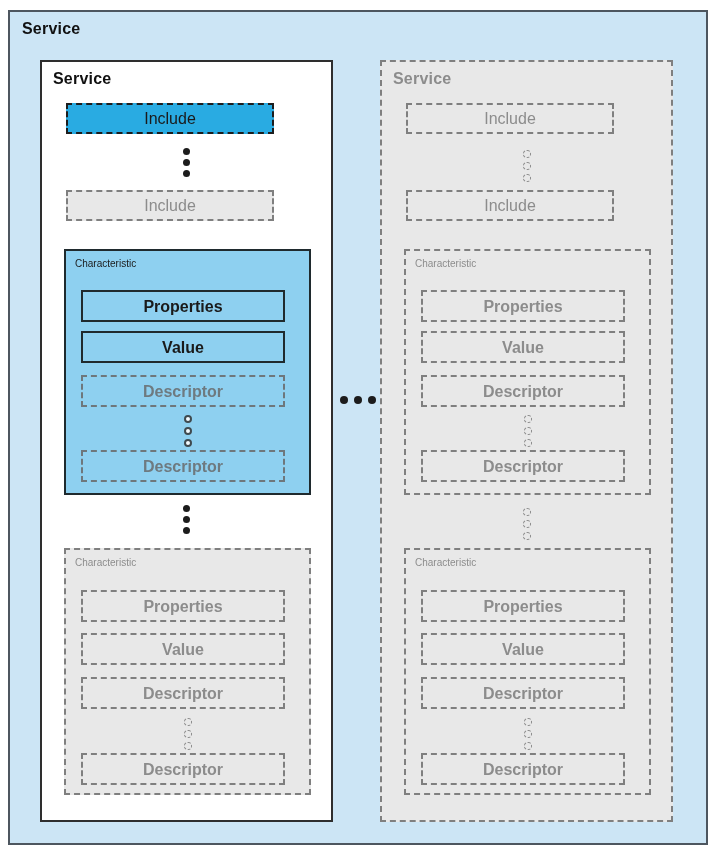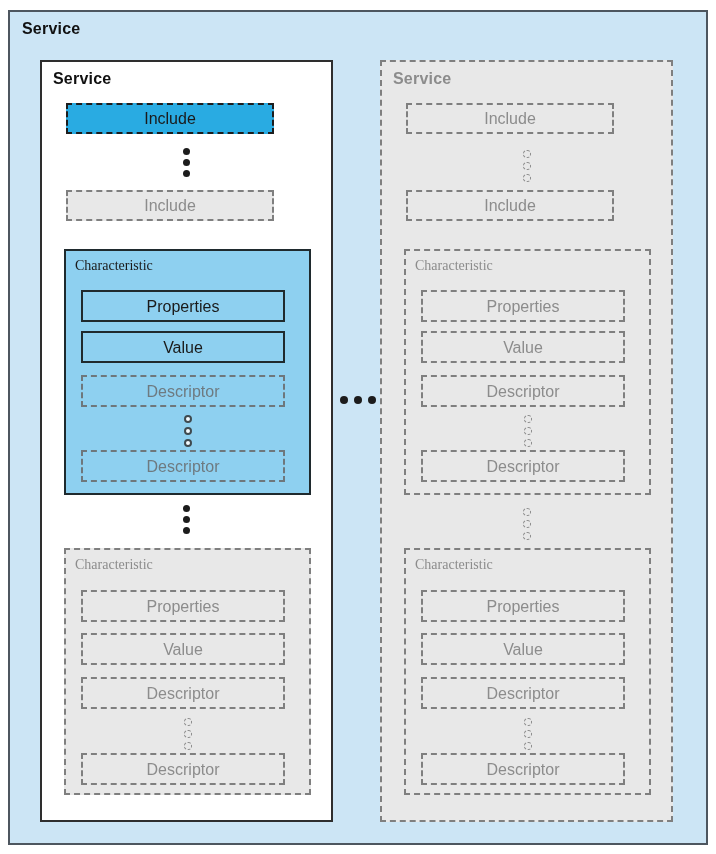--- a/index.html
+++ b/index.html
@@ -80,29 +80,28 @@
     border:2px dashed var(--border-gray);
   }
   .char.ghost{
     background:transparent;
     border:2px dashed var(--border-gray);
   }
   .char.pos-top{top:187px;height:246px;}
   .char.pos-bottom{top:486px;height:247px;}
   .char-label{
     position:absolute;left:9px;top:7px;
-    font-size:14px;
-    font-family:Liberation Serif, serif;
+    font-size:10px;
   }
   .char.blue .char-label{color:var(--text-dark);}
   .char.ghost .char-label,.char.ghost-on-white .char-label{color:var(--text-gray);}
 
   .field{
     left:15px;width:204px;height:32px;
-    text-align:center;line-height:29px;font-size:16px;
+    text-align:center;line-height:29px;font-size:16px;font-weight:bold;
   }
   .field.plain{border:2px solid #1f2a2e;color:var(--text-dark);background:transparent;}
   .field.dashed{border:2px dashed #6e777c;color:#6e7a80;background:transparent;}
   .field.dashed-gray{border:2px dashed var(--border-gray);color:var(--text-gray);background:transparent;}
   .f1{top:39px;} .f2{top:80px;} .f3{top:124px;} .f4{top:199px;}
   .g1{top:40px;} .g2{top:83px;} .g3{top:127px;} .g4{top:203px;}
 
   
   .vdots{left:0;right:0;display:flex;flex-direction:column;align-items:center;gap:4px;width:100%;}
   .vdots .dot{width:7px;height:7px;border-radius:50%;background:#1c1c1c;}

